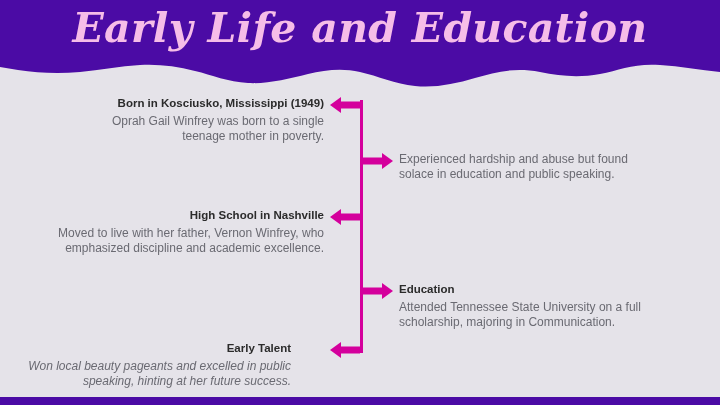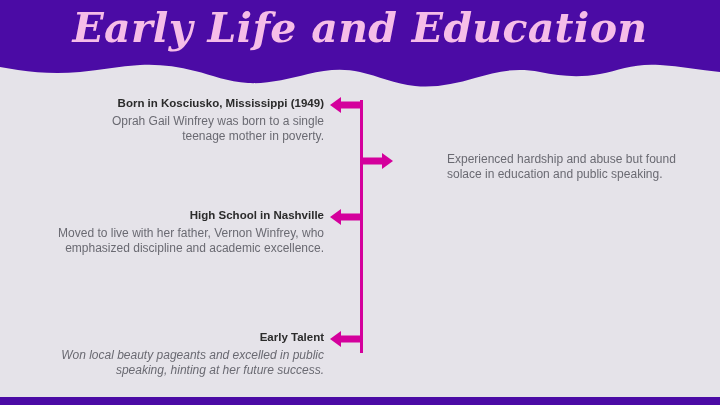--- a/index.html
+++ b/index.html
@@ -153,36 +153,45 @@
     <svg class="arrow" viewBox="0 0 30 16">
       <path d="M0,8 L11,0 L11,4.6 L30,4.6 L30,11.4 L11,11.4 L11,16 Z" fill="#d4009c"></path>
     </svg>
   </div>
 
   <div class="item item-right" style="top:152px;">
     <svg class="arrow" viewBox="0 0 30 16">
       <path d="M30,8 L19,0 L19,4.6 L0,4.6 L0,11.4 L19,11.4 L19,16 Z" fill="#d4009c"></path>
     </svg>
     <div class="text-col">
-      <p class="item-body" style="max-width:255px;margin-left:48px;">Experienced hardship and abuse but found solace in education and public speaking.</p>
+      <p class="item-body" style="max-width:255px;">Experienced hardship and abuse but found solace in education and public speaking.</p>
     </div>
   </div>
 
   <div class="item item-left" style="top:208px;">
     <div class="text-col">
       <p class="item-heading">High School in Nashville</p>
       <p class="item-body" style="max-width:268px;text-align:right;">Moved to live with her father, Vernon Winfrey, who emphasized discipline and academic excellence.</p>
     </div>
     <svg class="arrow" viewBox="0 0 30 16">
       <path d="M0,8 L11,0 L11,4.6 L30,4.6 L30,11.4 L11,11.4 L11,16 Z" fill="#d4009c"></path>
     </svg>
   </div>
 
-
-  <div class="item item-left" style="top:330px;">
+  <div class="item item-right" style="top:282px;">
+    <svg class="arrow" viewBox="0 0 30 16">
+      <path d="M30,8 L19,0 L19,4.6 L0,4.6 L0,11.4 L19,11.4 L19,16 Z" fill="#d4009c"></path>
+    </svg>
+    <div class="text-col">
+      <p class="item-heading">Education</p>
+      <p class="item-body" style="max-width:252px;">Attended Tennessee State University on a full scholarship, majoring in Communication.</p>
+    </div>
+  </div>
+
+  <div class="item item-left" style="top:341px;gap:33px;">
     <div class="text-col">
       <p class="item-heading">Early Talent</p>
       <p class="item-body" style="max-width:272px;font-style:italic;">Won local beauty pageants and excelled in public speaking, hinting at her future success.</p>
     </div>
     <svg class="arrow" viewBox="0 0 30 16">
       <path d="M0,8 L11,0 L11,4.6 L30,4.6 L30,11.4 L11,11.4 L11,16 Z" fill="#d4009c"></path>
     </svg>
   </div>
 
   <div class="footer-bar"></div>

